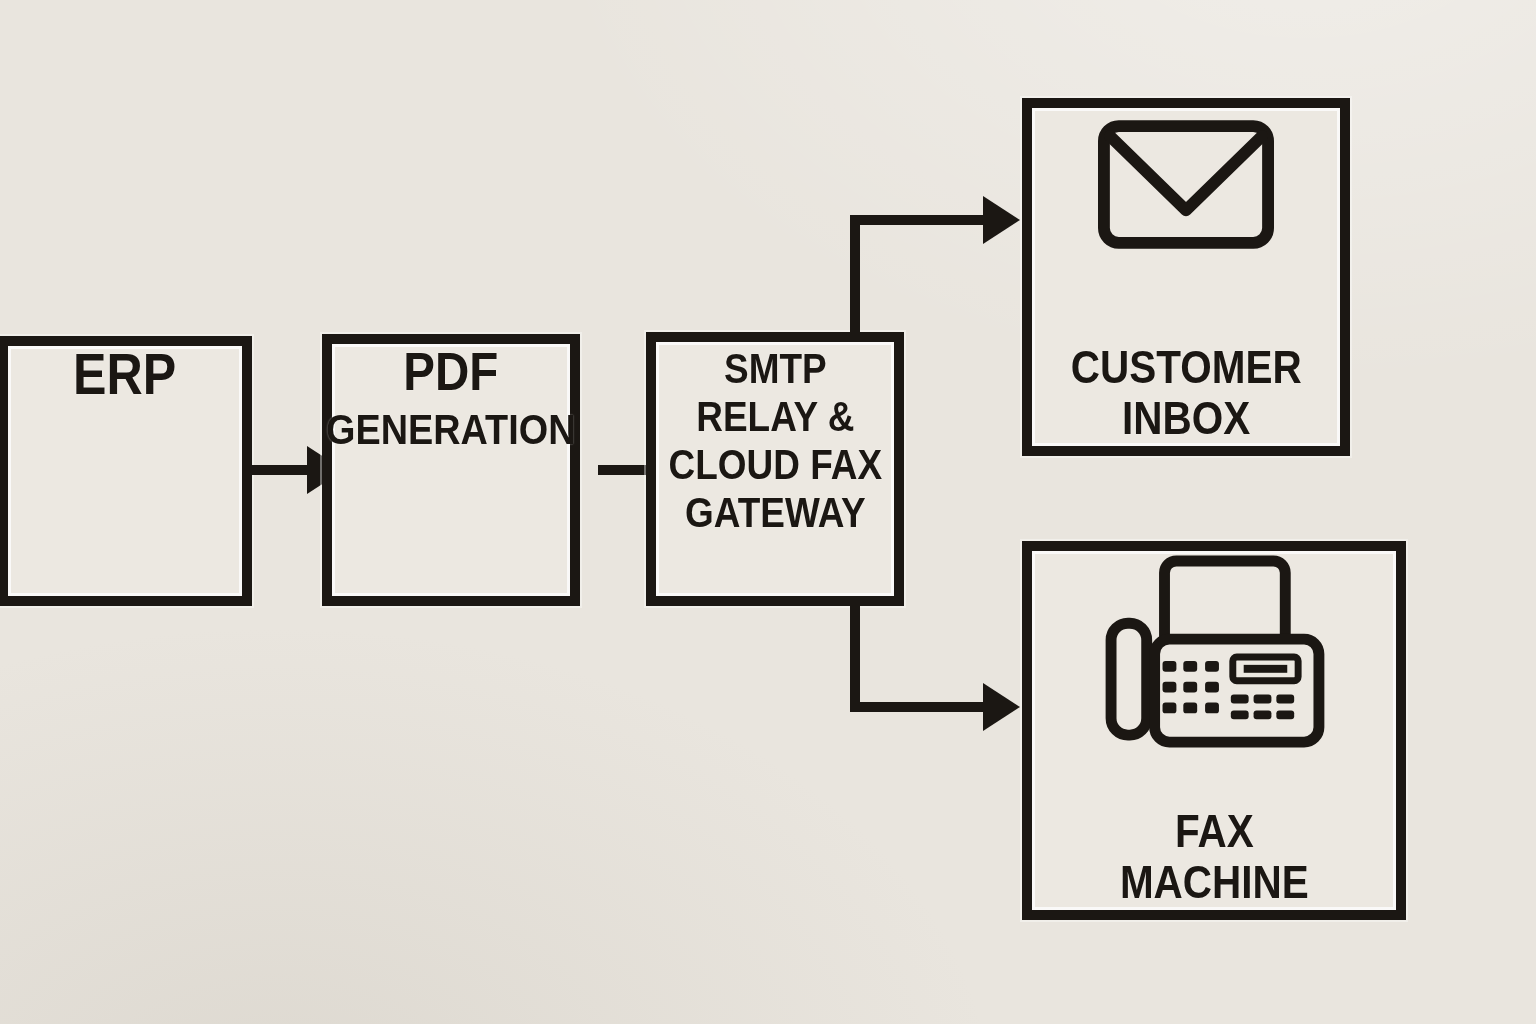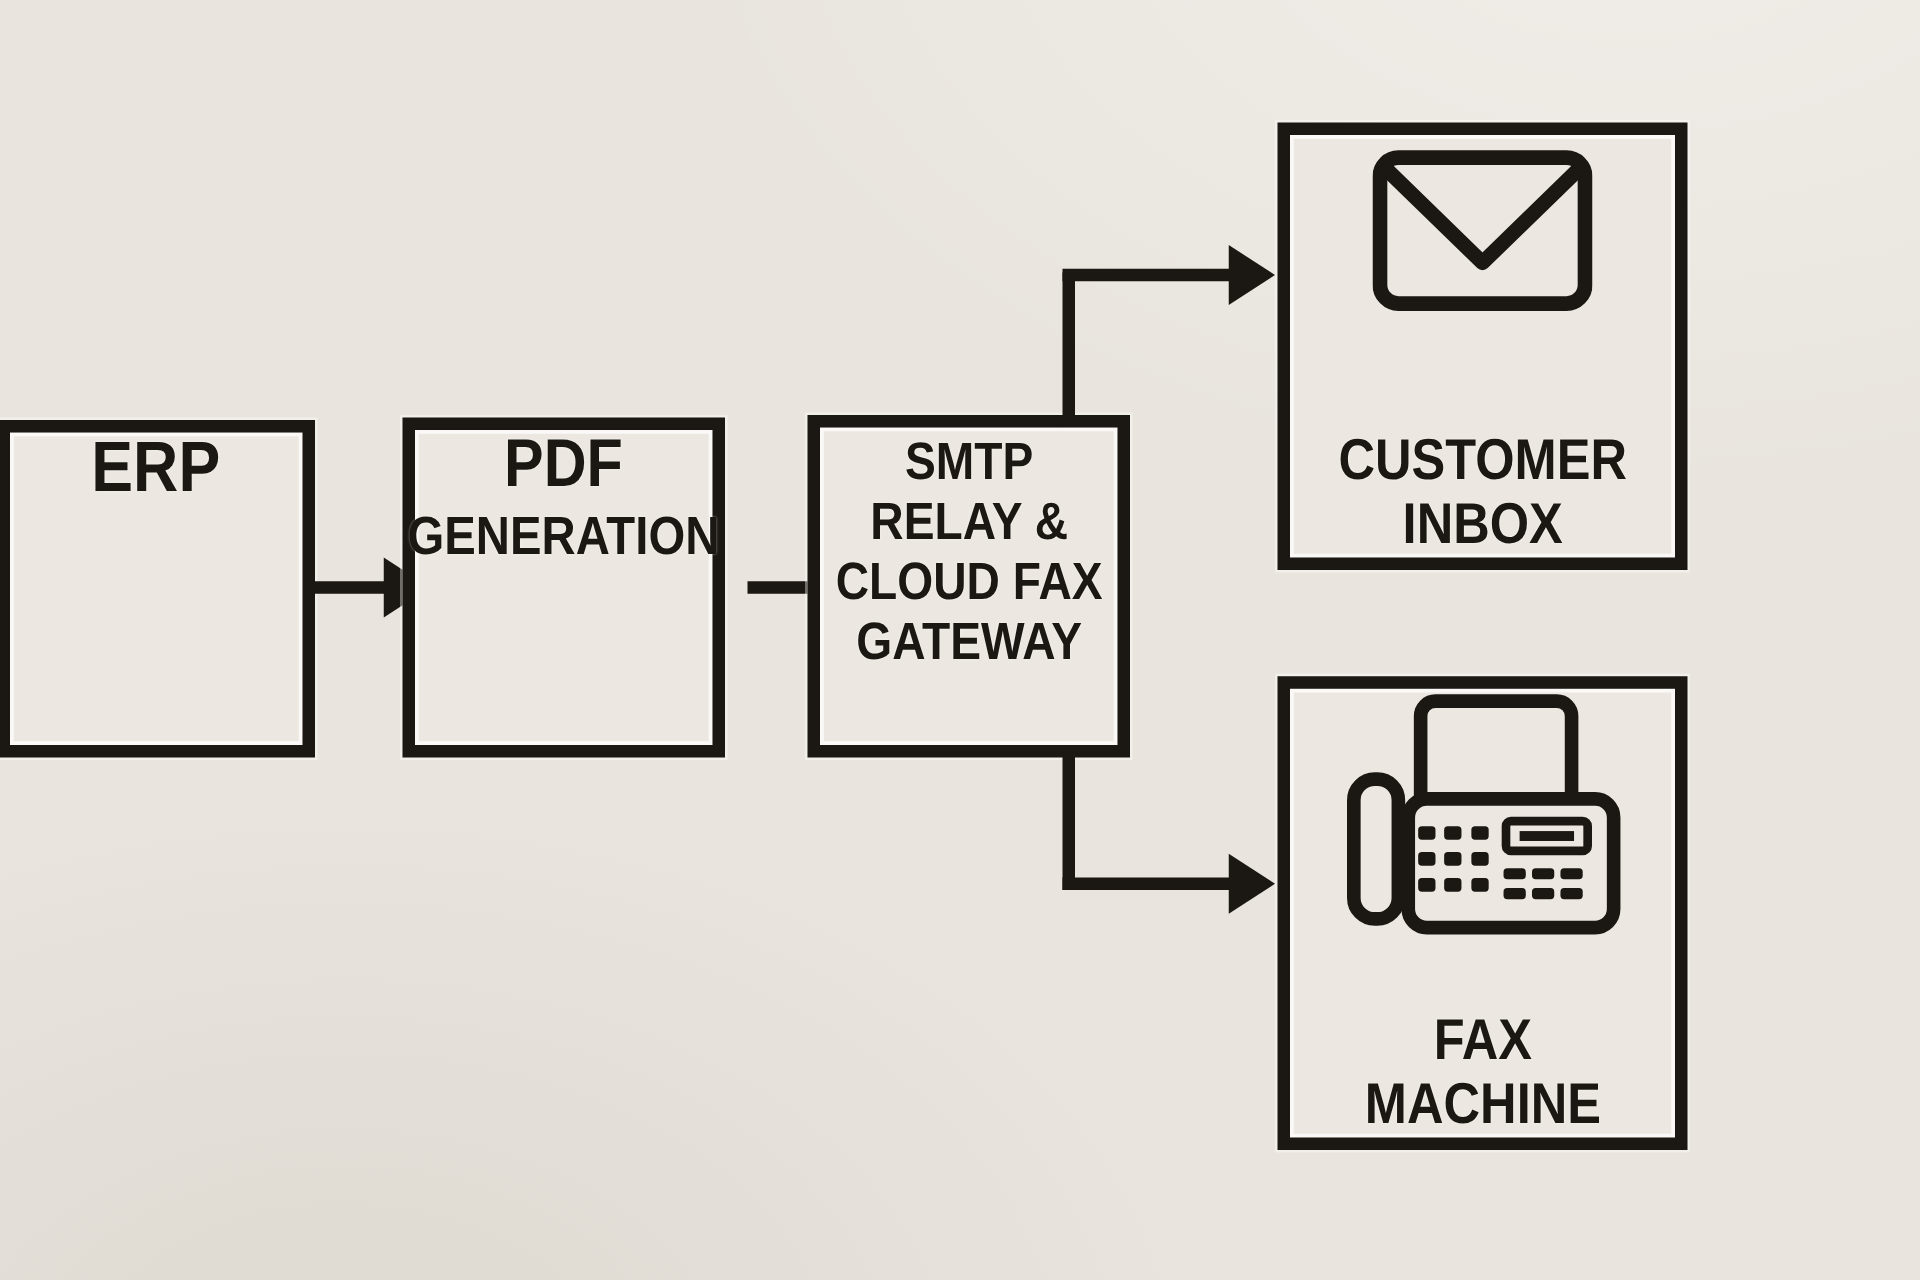--- a/index.html
+++ b/index.html
@@ -42,21 +42,21 @@
     border-left: 37px solid var(--ink, #1b1713);
   }
   .icon-wrap { color: var(--ink, #1b1713); line-height: 0; }
   svg .paperfill { fill: var(--box-fill, #ece8e1); }
 
   
   #node-erp      { left: -2px;  top: 336px; width: 254px; height: 270px; }
   #node-pdf      { left: 322px; top: 334px; width: 258px; height: 272px; }
   #node-gateway  { left: 646px; top: 332px; width: 258px; height: 274px; }
   #node-inbox    { left: 1022px; top: 98px;  width: 328px; height: 358px; }
-  #node-fax      { left: 1022px; top: 541px; width: 328px; height: 379px; }
+  #node-fax      { left: 1022px; top: 541px; width: 384px; height: 379px; }
 
   #node-erp .lbl { font-size: 57px; }
   #node-pdf .l1 { font-size: 54px; margin-bottom: 10px; }
   #node-pdf .l2 { font-size: 43px; }
   #node-gateway .lbl { font-size: 42px; }
   #node-gateway .line-el { margin: 6px 0; }
   .dest-lines { font-size: 46px; }
   .dest-lines .line-el { margin: 5px 0; }
   #node-inbox .icon-wrap { margin: 12px 0 34px 0; }
   #node-fax .icon-wrap { margin: 4px 0 16px 0; }

